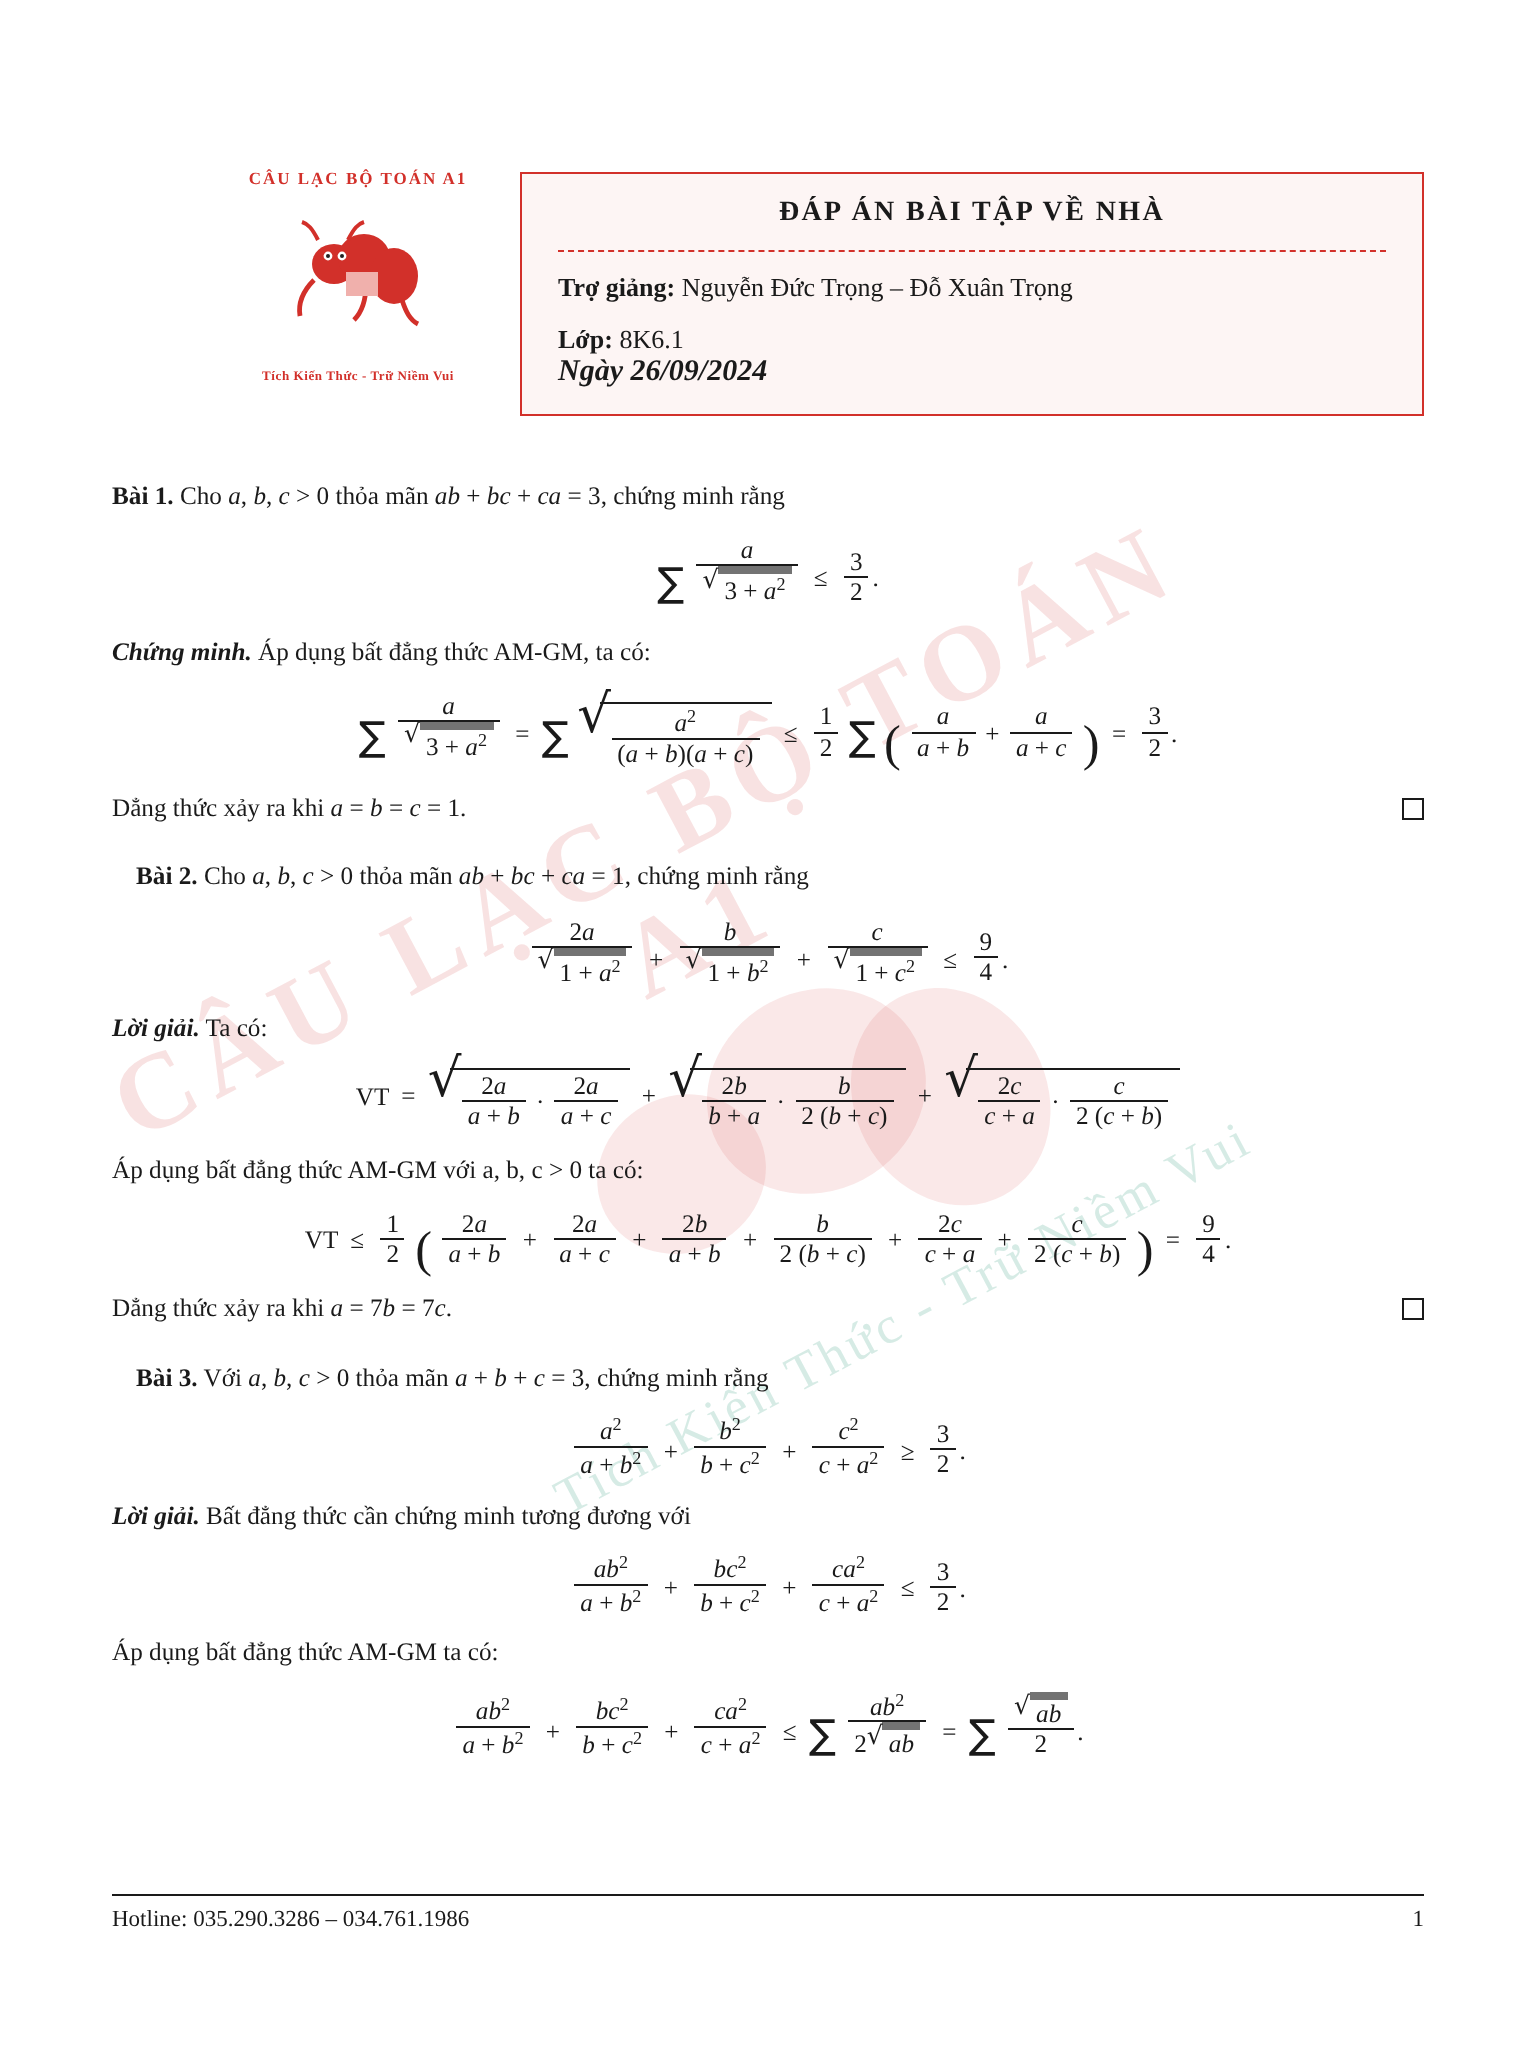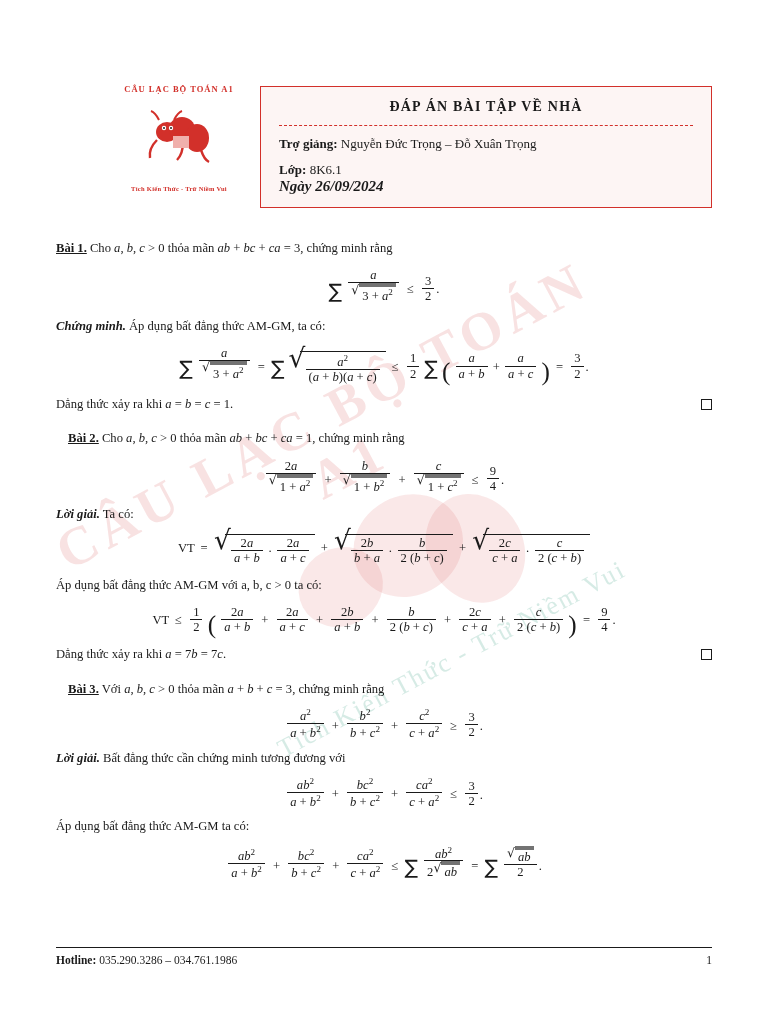--- a/index.html
+++ b/index.html
@@ -152,21 +152,21 @@
   
   .content {
     position: relative;
     z-index: 2;
     padding: 22px 56px 0 56px;
     font-size: 12.6px;
     line-height: 1.45;
   }
   .para { margin: 9px 0; }
   .para.tight { margin: 7px 12px; }
-  .bold { font-weight: bold; text-decoration: underline; }
+  .bold { font-weight: bold; }
   .ital { font-style: italic; font-weight: bold; }
 
   .display {
     text-align: center;
     margin: 11px 0 11px 0;
   }
   .display.small { margin: 9px 0; }
 
   
   .m { font-style: italic; font-family: "Liberation Serif", serif; }
@@ -247,21 +247,21 @@
     left: 56px;
     right: 56px;
     bottom: 58px;
     z-index: 2;
     border-top: 1px solid #1a1a1a;
     padding-top: 6px;
     display: flex;
     justify-content: space-between;
     font-size: 11.5px;
   }
-  .footer .hot .lbl { font-weight: bold; }
+  .footer .hot .lbl { font-weight: normal; }
 </style>
 </head>
 <body>
 
 <div class="page">
 
   <div class="watermark">
     <div class="wm-line1">CÂU LẠC BỘ TOÁN A1</div>
     <div class="wm-ant">
       <div class="b1"></div>

